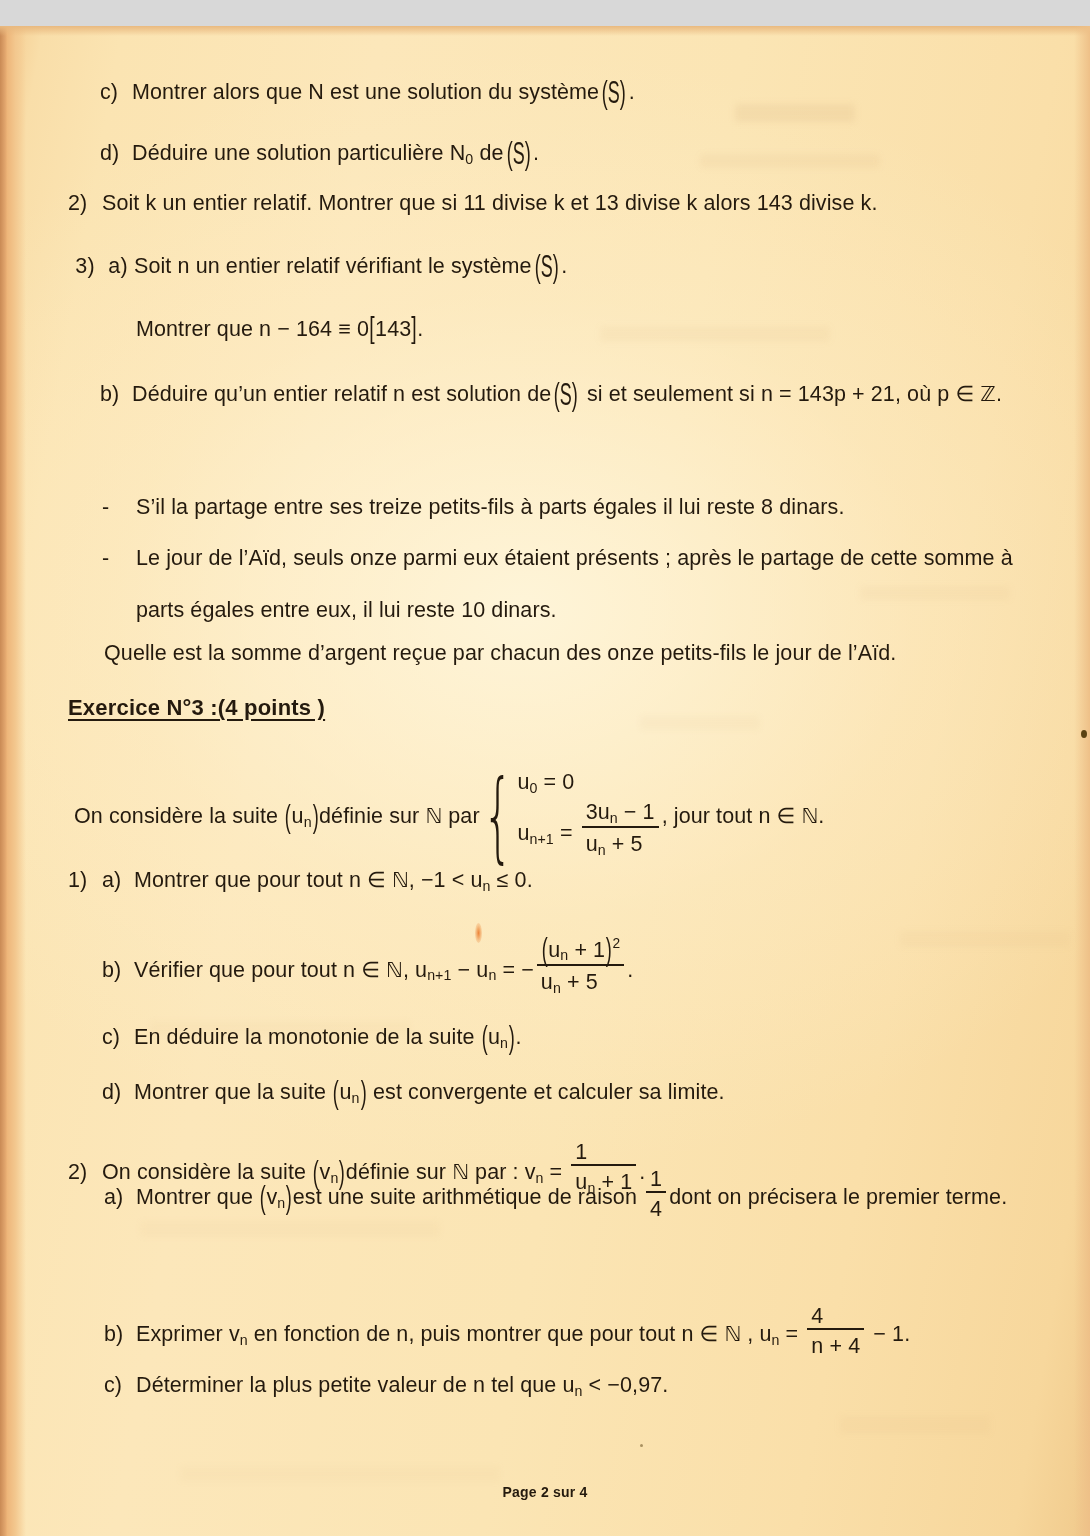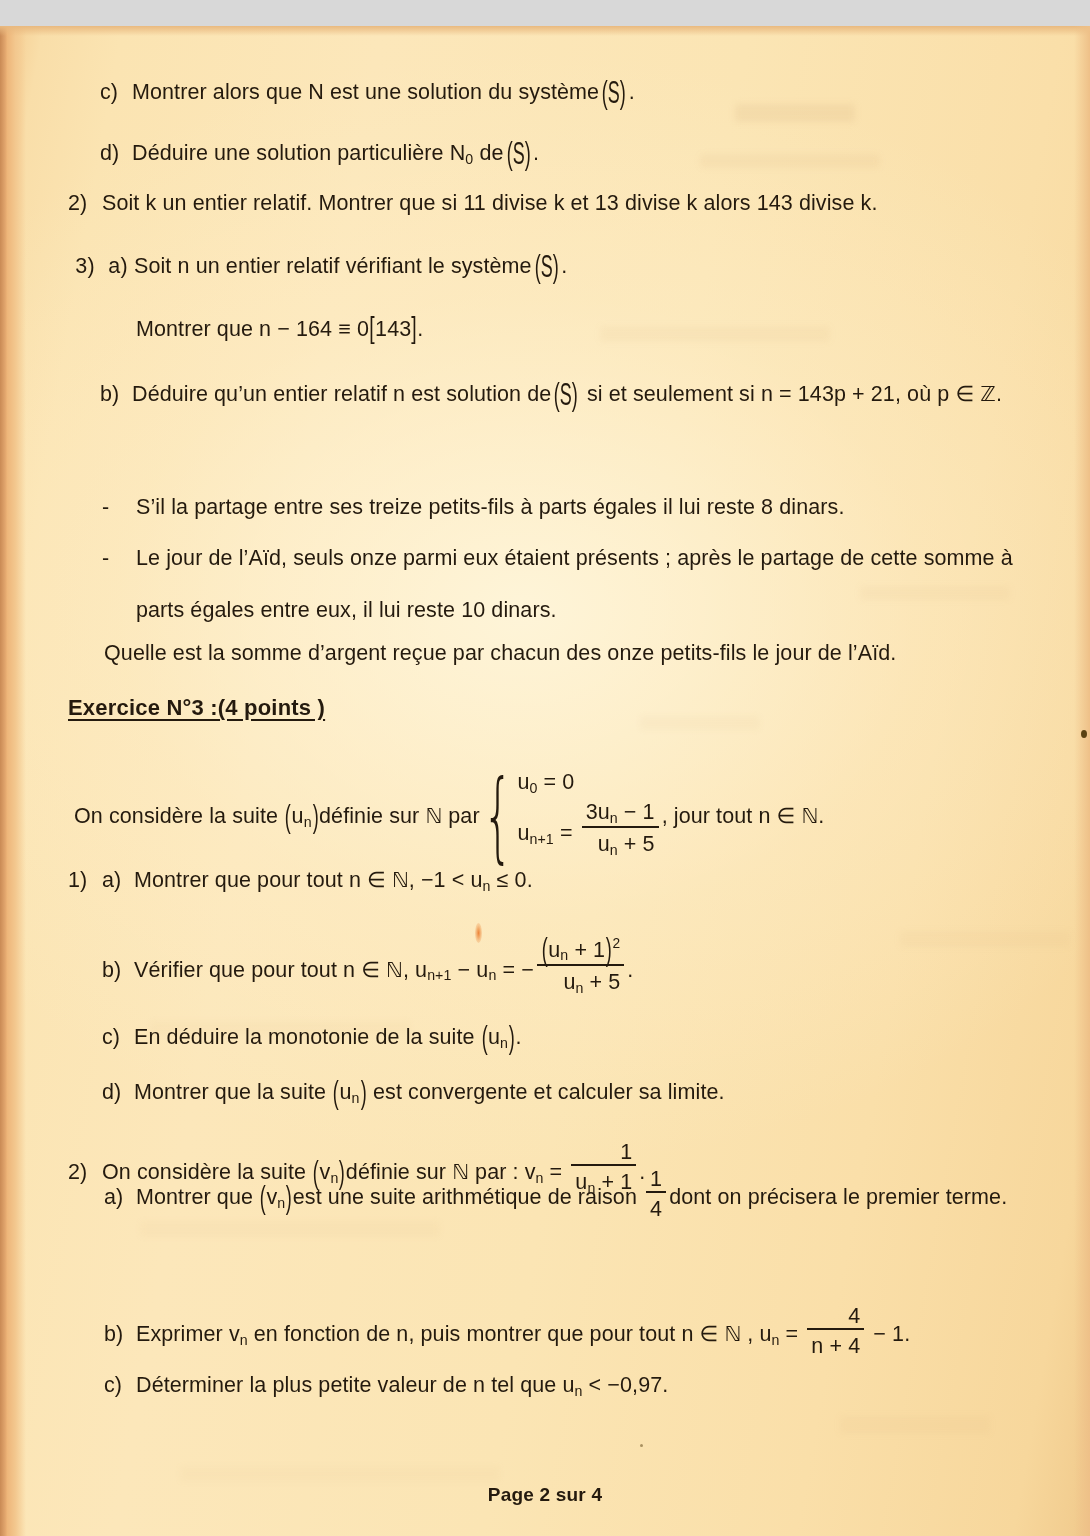--- a/index.html
+++ b/index.html
@@ -105,21 +105,21 @@
   .bigbrk {
     display: inline-block;
     transform: scaleY(1.35) scaleX(0.9);
     vertical-align: -0.02em;
   }
   .blackboard { font-family: "DejaVu Sans", sans-serif; font-size: 0.97em; }
 
   .frac {
     display: inline-block;
     vertical-align: middle;
-    text-align: right;
+    text-align: left;
     margin: 0 3px;
     position: relative;
     top: -0.1em;
   }
   .frac .num { display: block; padding: 0 4px; line-height: 1.08; }
   .frac .den { display: block; padding: 4px 4px; line-height: 1.12; border-top: 2px solid #241a0e; }
 
   .sysbrace {
     display: inline-block;
     font-size: 56px;
@@ -140,21 +140,21 @@
     font-weight: bold;
     text-decoration: underline;
     text-underline-offset: 4px;
     letter-spacing: 0.2px;
   }
 
   .footer {
     position: absolute;
     width: 100%;
     text-align: center;
-    font-size: 19px;
+    font-size: 14px;
     font-weight: bold;
     letter-spacing: 0.2px;
   }
 </style>
 </head>
 <body>
 
 <div class="page">
 
   <div class="scan-edge-left"></div>

